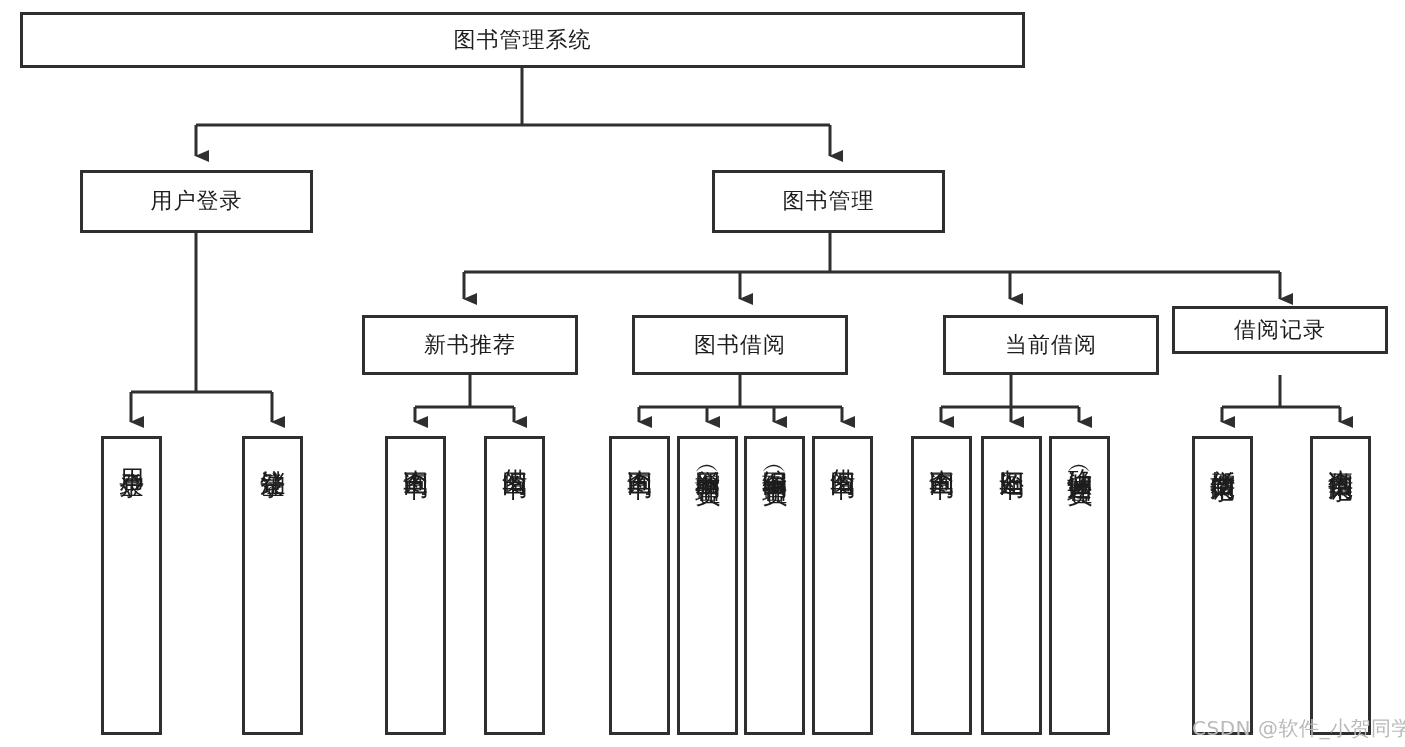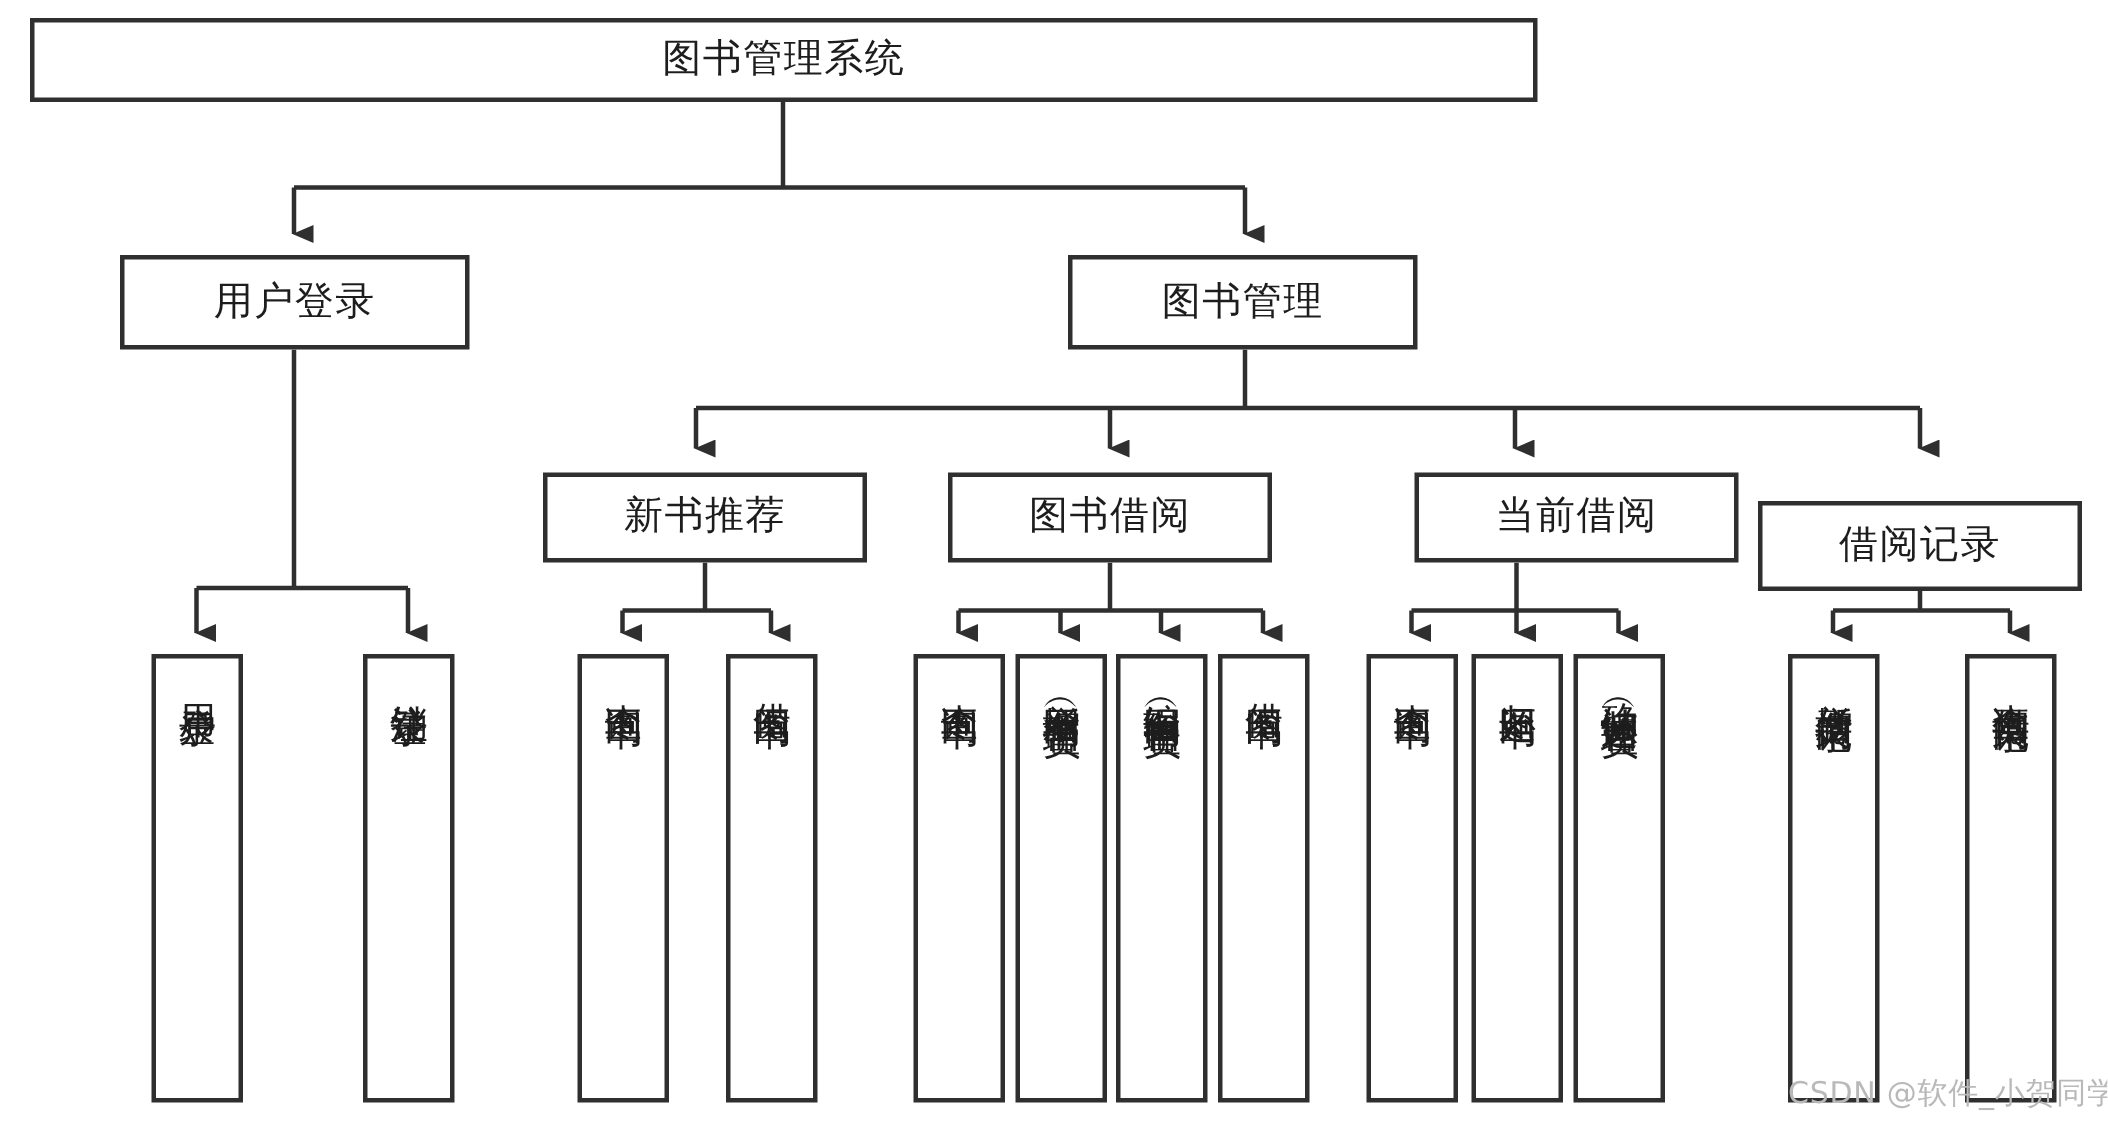--- a/index.html
+++ b/index.html
@@ -30,21 +30,21 @@
     position: absolute;
     box-sizing: border-box;
     border: 3px solid #2f2f2f;
     background: #ffffff;
     display: flex;
     align-items: center;
     justify-content: center;
     color: #1d1d1d;
   }
   .node.horiz {
-    font-size: 26px;
+    font-size: 22px;
     letter-spacing: 1px;
     line-height: 1.2;
   }
   .node.vert {
     writing-mode: vertical-rl;
     text-orientation: upright;
     font-size: 25px;
     line-height: 1.25;
     letter-spacing: 2px;
     justify-content: flex-start;
@@ -133,21 +133,21 @@
 
   <div class="node horiz" style="left:632px; top:315px; width:216px; height:60px;">
     <span>图书借阅</span>
   </div>
   <div class="node horiz" style="left:362px; top:315px; width:216px; height:60px;">
     <span>新书推荐</span>
   </div>
   <div class="node horiz" style="left:903px; top:315px; width:216px; height:60px;margin-left:40px;">
     <span>当前借阅</span>
   </div>
-  <div class="node horiz" style="left:1172px; top:334px; width:216px; height:60px;">
+  <div class="node horiz" style="left:1172px; top:306px; width:216px; height:48px;">
     <span>借阅记录</span>
   </div>
 
   <div class="node vert" style="left:101px; top:436px; width:61px; height:299px;">
     <span class="vlabel">用户登录</span>
   </div>
   <div class="node vert" style="left:242px; top:436px; width:61px; height:299px;">
     <span class="vlabel">注销登录</span>
   </div>
 

